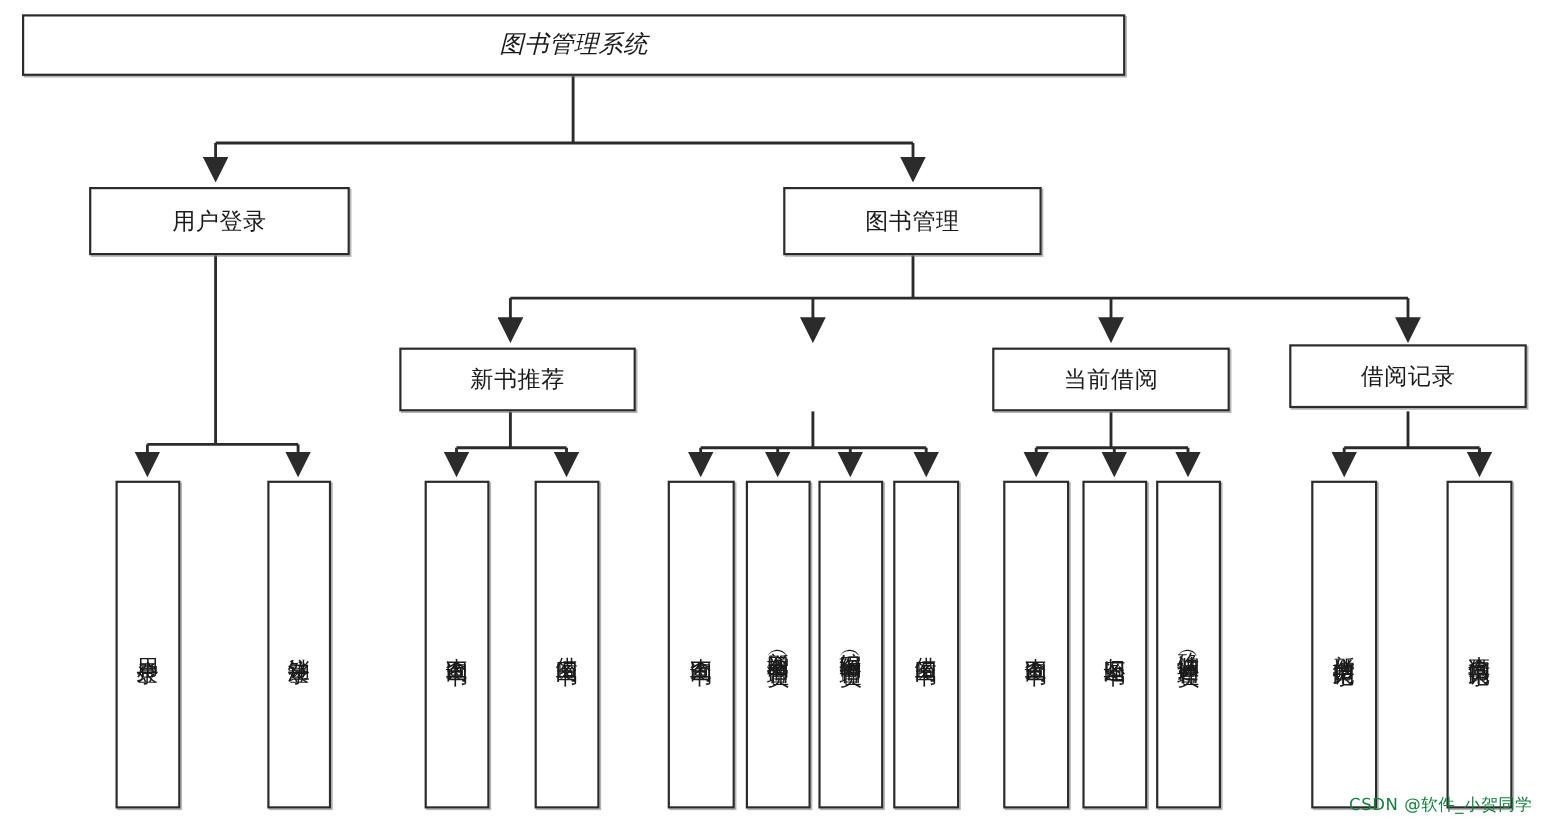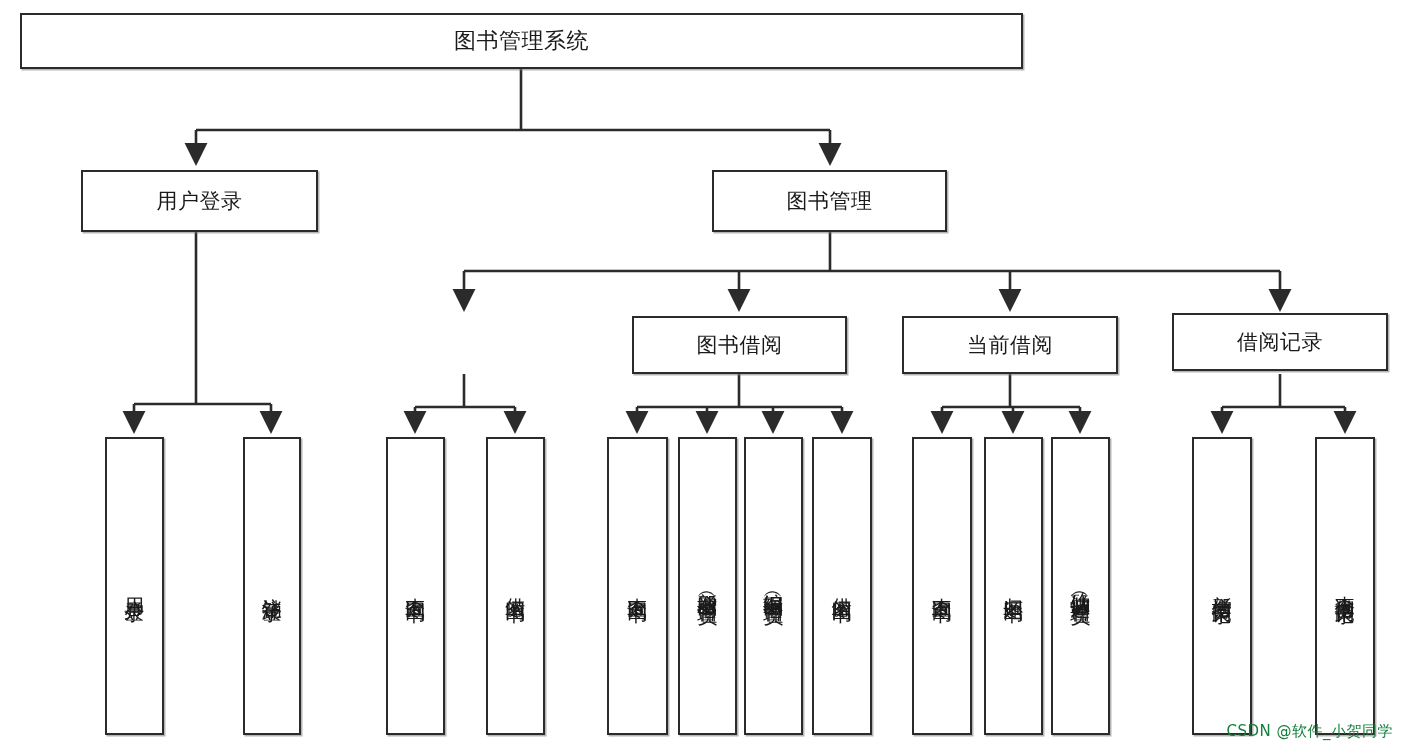--- a/index.html
+++ b/index.html
@@ -38,21 +38,21 @@
     color: #1a1a1a;
   }
   .node .label {
     font-size: 21px;
     line-height: 1.15;
     letter-spacing: 0.5px;
     white-space: nowrap;
     text-align: center;
   }
   
-  .node.root .label { font-size: 22px; }
+  .node.root .label { font-size: 22px; font-style: italic; }
 
   
   .node.leaf {
     border-width: 2px;
   }
   .node.leaf .label {
     writing-mode: vertical-rl;
     text-orientation: upright;
     font-size: 20px;
     line-height: 1.22;
@@ -130,22 +130,22 @@
     <span class="label">图书管理系统</span>
   </div>
 
   <div class="node" style="left:81px; top:170px; width:237px; height:62px;">
     <span class="label">用户登录</span>
   </div>
   <div class="node" style="left:712px; top:170px; width:235px; height:62px;">
     <span class="label">图书管理</span>
   </div>
 
-  <div class="node" style="left:632px; top:316px; width:215px; height:58px;">
-    <span class="label">图书借阅</span>
+  <div class="node" style="left:363px; top:316px; width:215px; height:58px;">
+    <span class="label">新书推荐</span>
   </div>
   <div class="node" style="left:902px; top:316px; width:216px; height:58px;">
     <span class="label">当前借阅</span>
   </div>
   <div class="node" style="left:1172px; top:313px; width:216px; height:58px;">
     <span class="label">借阅记录</span>
   </div>
 
   <div class="node leaf" style="left:105px; top:437px; width:59px; height:298px;">
     <span class="label">用户登录</span>

